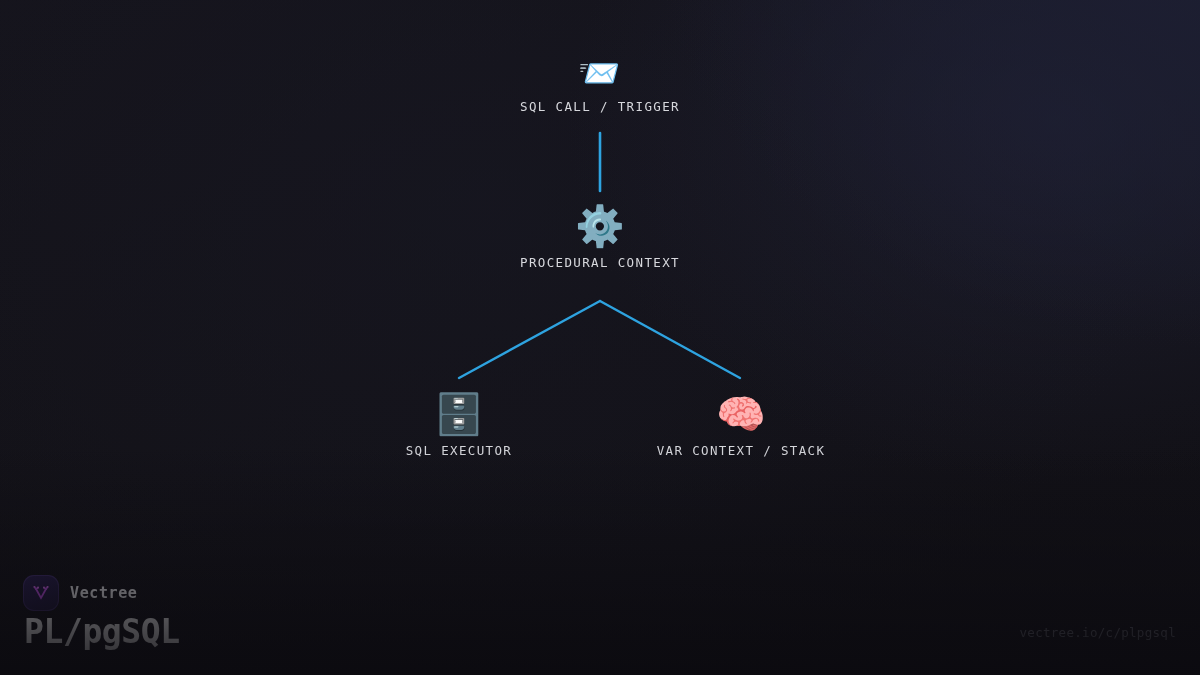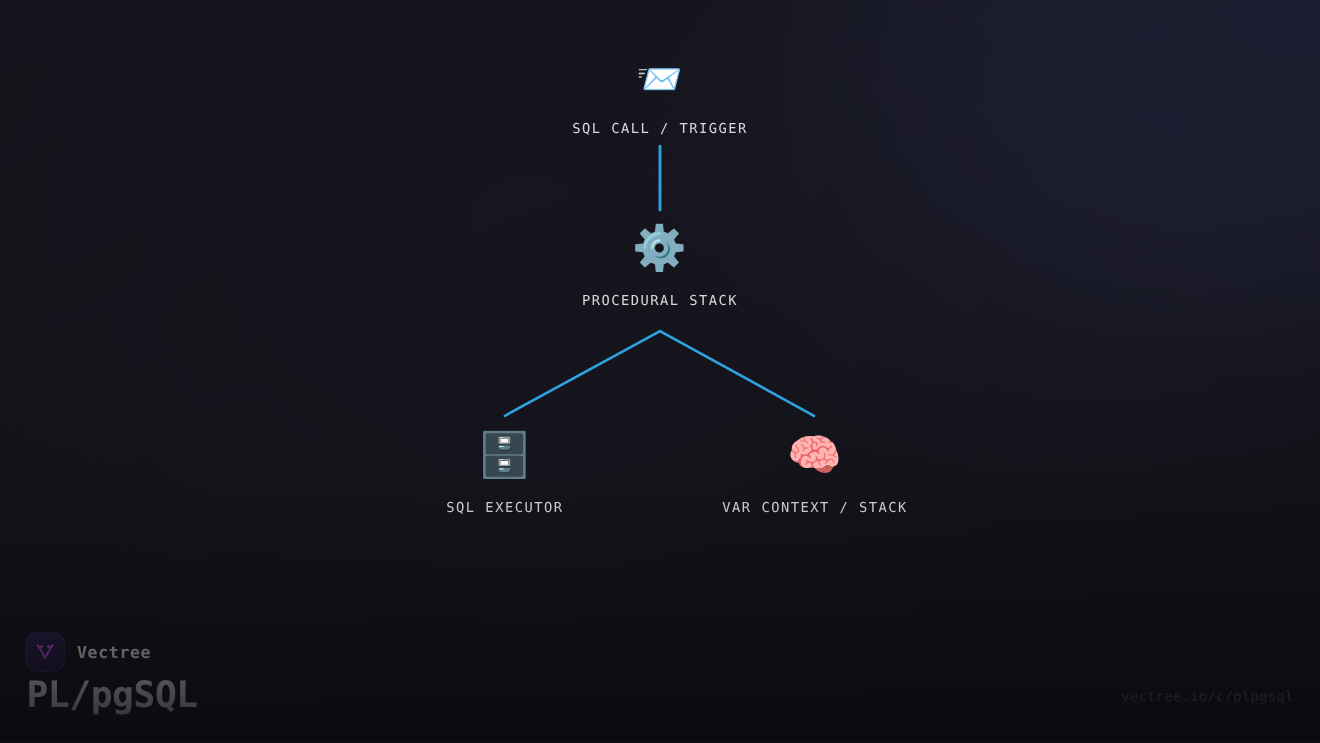--- a/index.html
+++ b/index.html
@@ -44,21 +44,21 @@
     white-space: nowrap;
   }
   .node-icon {
     font-family: "DejaVu Sans", sans-serif;
     line-height: 1;
     display: block;
     text-align: center;
   }
   .node-label {
     display: block;
-    margin-top: 19px;
+    margin-top: 9px;
     font-family: "DejaVu Sans Mono", "Liberation Mono", monospace;
     font-size: 12.5px;
     letter-spacing: 1.35px;
     color: #d7d8dd;
   }
 
   #node-root       { left: 600px; top: 56px; }
   #node-root .node-icon { font-size: 34px; }
   #node-engine     { left: 600px; top: 206px; }
   #node-engine .node-icon { font-size: 40px; }
@@ -124,21 +124,21 @@
     <line x1="600" y1="301" x2="740" y2="378" stroke="#2ea3e0" stroke-width="2.4" stroke-linecap="round"></line>
   </svg>
 
   <div class="node" id="node-root">
     <span class="node-icon">📨</span>
     <span class="node-label">SQL CALL / TRIGGER</span>
   </div>
 
   <div class="node" id="node-engine">
     <span class="node-icon">⚙️</span>
-    <span class="node-label">PROCEDURAL STACK</span>
+    <span class="node-label">PROCEDURAL CONTEXT</span>
   </div>
 
   <div class="node" id="node-executor">
     <span class="node-icon">🗄️</span>
     <span class="node-label">SQL EXECUTOR</span>
   </div>
 
   <div class="node" id="node-varctx">
     <span class="node-icon">🧠</span>
     <span class="node-label">VAR CONTEXT / STACK</span>

